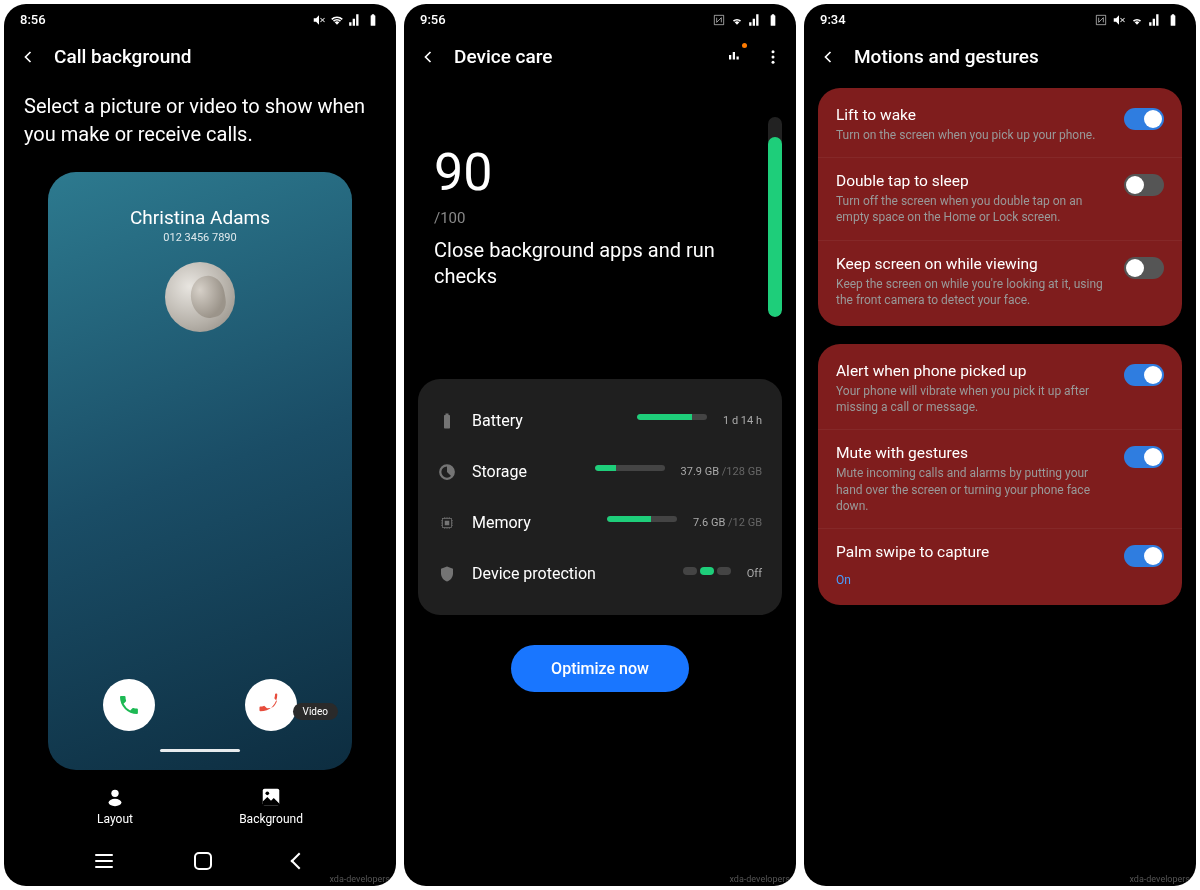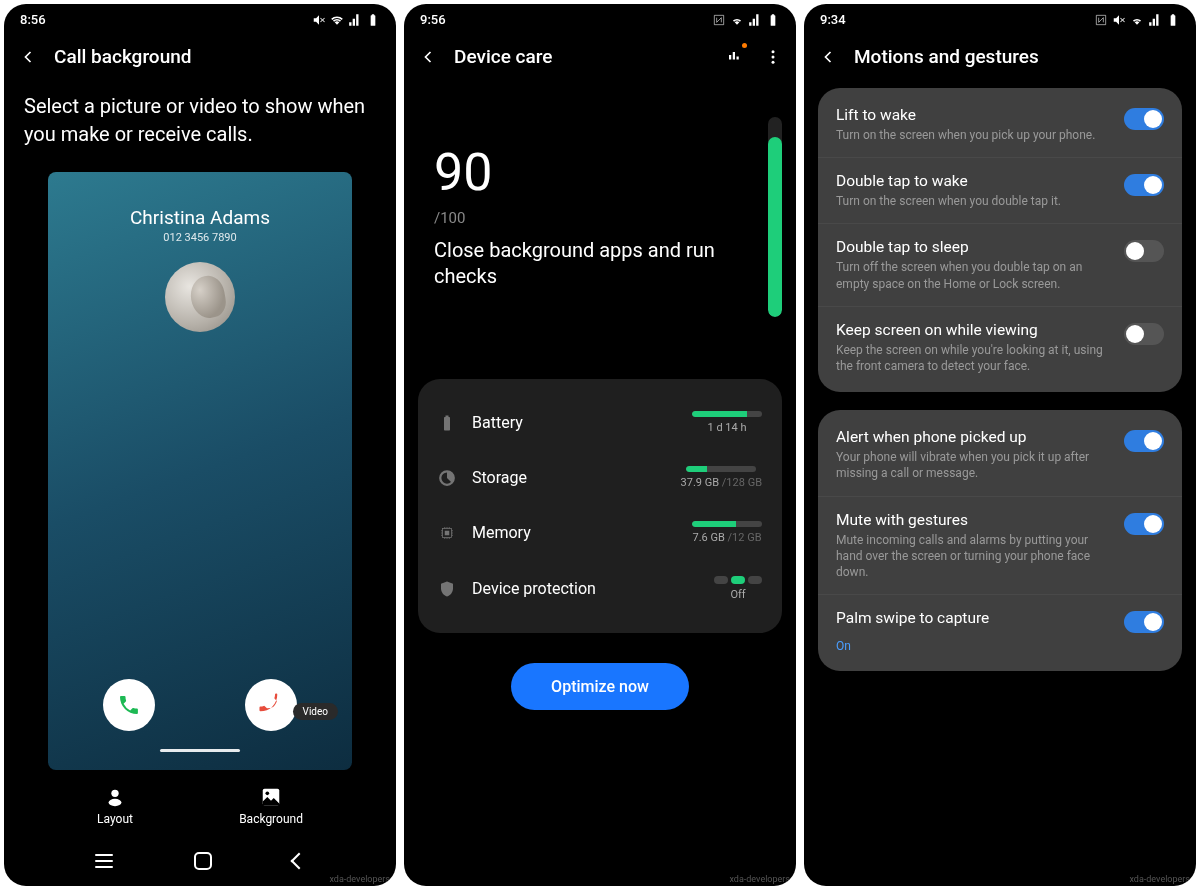--- a/index.html
+++ b/index.html
@@ -45,21 +45,21 @@
   
   .desc {
     font-size: 20px;
     padding: 10px 20px 24px;
     line-height: 1.4;
   }
   .call-preview {
     margin: 0 44px;
     flex: 1;
     background: linear-gradient(160deg, #2d7a8f 0%, #1a4d66 50%, #0d2d40 100%);
-    border-radius: 8px;
+    border-radius: 28px;
     display: flex;
     flex-direction: column;
     align-items: center;
     padding: 30px 20px 18px;
     position: relative;
   }
   .caller-name { font-size: 19px; font-weight: 400; margin-top: 4px; }
   .caller-num { font-size: 11px; opacity: 0.85; margin-top: 2px; }
   .avatar {
     width: 70px; height: 70px;
@@ -167,21 +167,21 @@
     padding: 16px 0;
   }
   .care-row {
     display: flex;
     align-items: center;
     padding: 16px 20px;
     gap: 16px;
   }
   .care-icon { width: 18px; opacity: 0.7; }
   .care-label { font-size: 16px; flex: 1; }
-  .care-meter { display: flex; flex-direction: column; align-items: center; gap: 4px; }
+  .care-meter { display: flex; flex-direction: row; align-items: flex-start; gap: 16px; }
   .meter-bar { width: 70px; height: 6px; background: #444; border-radius: 3px; overflow: hidden; position: relative; }
   .meter-fill { height: 100%; background: #1ece7a; border-radius: 3px 0 0 3px; }
   .meter-text { font-size: 11px; color: #aaa; }
   .meter-dots { display:flex; gap:3px; }
   .meter-dots span { width:14px;height:8px;border-radius:4px;background:#444;}
   .meter-dots span.on { background:#1ece7a;}
   .optimize-btn {
     margin: 30px auto 20px;
     background: #1976ff;
     color: #fff;
@@ -190,21 +190,21 @@
     padding: 14px 40px;
     border-radius: 26px;
     width: fit-content;
   }
   .signal-dot { position:relative; }
   .signal-dot::after{content:"";position:absolute;top:-3px;right:-3px;width:5px;height:5px;background:#ff7b00;border-radius:50%;}
 
   
   .settings-card {
     margin: 6px 14px 12px;
-    background: #404040;
+    background: #7f1d1d;
     border-radius: 22px;
     padding: 4px 0;
   }
   .setting-row {
     display: flex;
     padding: 14px 18px;
     gap: 14px;
     align-items: flex-start;
     border-top: 1px solid rgba(255,255,255,0.05);
   }
@@ -449,27 +449,20 @@
   <div class="settings-card">
     <div class="setting-row">
       <div class="setting-text">
         <div class="setting-title">Lift to wake</div>
         <div class="setting-desc">Turn on the screen when you pick up your phone.</div>
       </div>
       <div class="toggle on"></div>
     </div>
     <div class="setting-row">
       <div class="setting-text">
-        <div class="setting-title">Double tap to wake</div>
-        <div class="setting-desc">Turn on the screen when you double tap it.</div>
-      </div>
-      <div class="toggle on"></div>
-    </div>
-    <div class="setting-row">
-      <div class="setting-text">
         <div class="setting-title">Double tap to sleep</div>
         <div class="setting-desc">Turn off the screen when you double tap on an empty space on the Home or Lock screen.</div>
       </div>
       <div class="toggle off"></div>
     </div>
     <div class="setting-row">
       <div class="setting-text">
         <div class="setting-title">Keep screen on while viewing</div>
         <div class="setting-desc">Keep the screen on while you're looking at it, using the front camera to detect your face.</div>
       </div>

